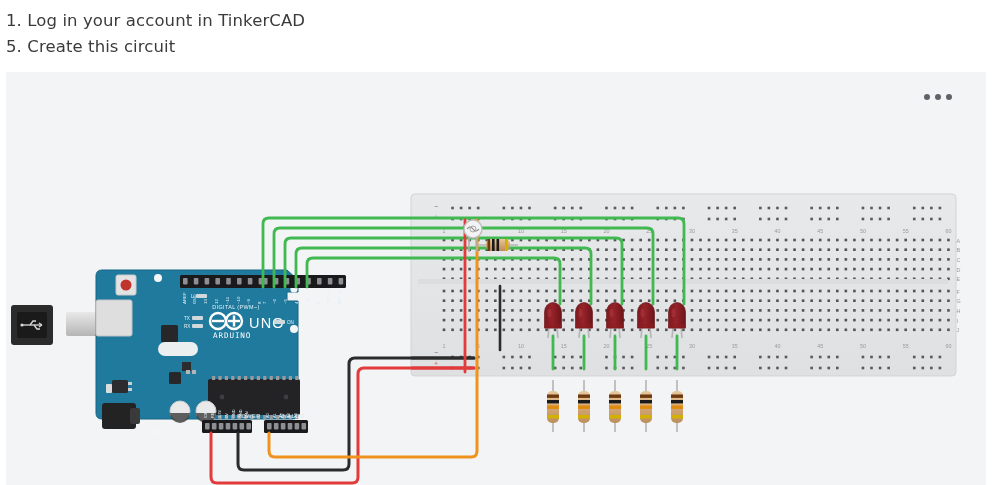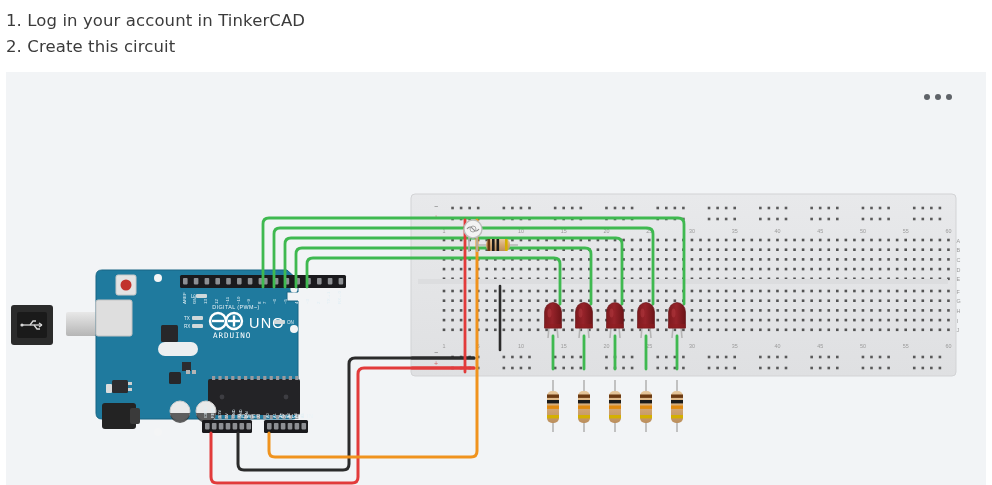--- a/index.html
+++ b/index.html
@@ -38,21 +38,21 @@
     background:#5f6368;
   }
   svg#circuit{position:absolute;left:0;top:0;}
   .nosel{user-select:none;}
 </style>
 </head>
 <body>
 
 <div id="instructions">
   <div class="instr-line">1. Log in your account in TinkerCAD</div>
-  <div class="instr-line">2. Create this circuit</div>
+  <div class="instr-line">5. Create this circuit</div>
 </div>
 
 <div id="canvas">
 
   <div id="kebab" title="menu">
     <span></span>
     <span></span>
     <span></span>
   </div>
 

